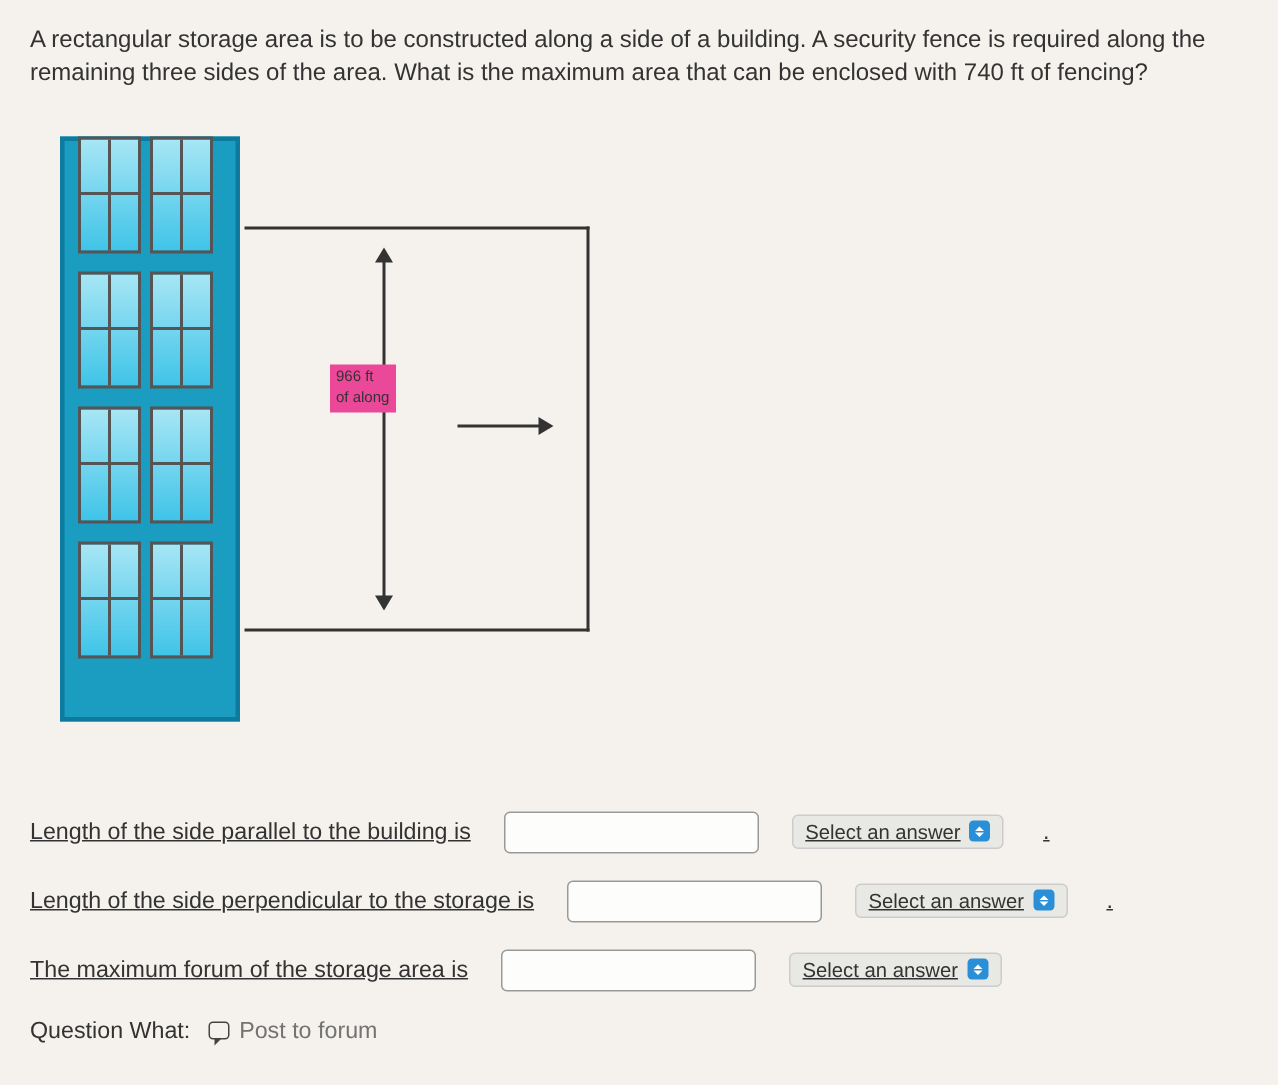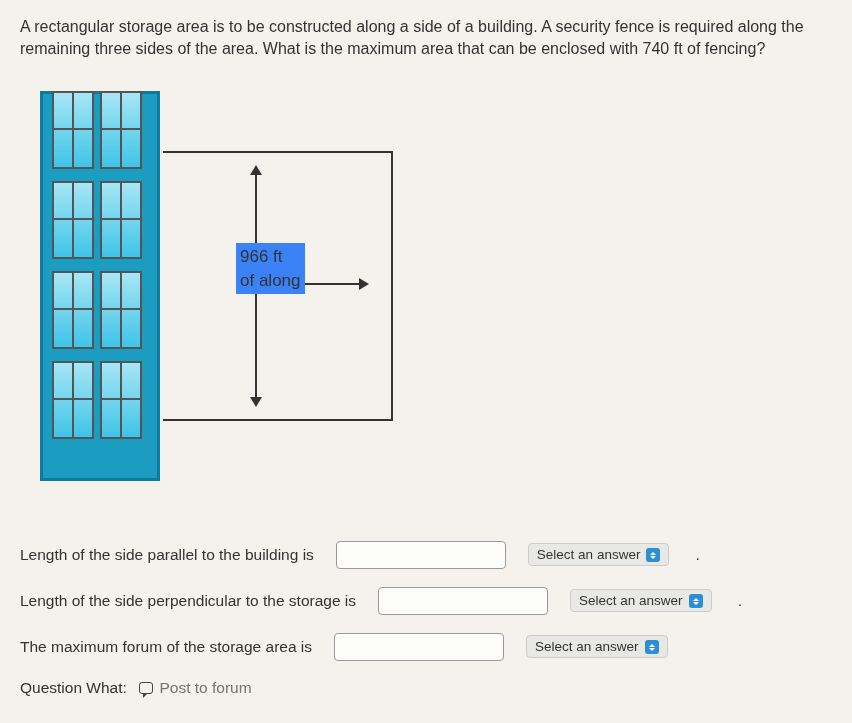--- a/index.html
+++ b/index.html
@@ -104,46 +104,47 @@
     .arrow-h::after {
       content:'';
       position:absolute;
       right:-2px; top:-5px;
       border-top:6px solid transparent;
       border-bottom:6px solid transparent;
       border-left:10px solid #333;
     }
     .fence-label {
       position: absolute;
-      left: 196px;
+      left: 180px;
       top: 152px;
-      font-size: 17px;
-      background: #3b82f6;
+      font-size: 10px;
+      background: #ec4899;
       padding: 2px 4px;
       line-height: 1.4;
     }
     .answer-row {
       display: flex;
       align-items: center;
       gap: 22px;
       margin-bottom: 18px;
       font-size: 15.5px;
+      text-decoration: underline;
     }
     .text-input {
       width: 170px;
       height: 28px;
       border: 1px solid #999;
       border-radius: 4px;
       padding: 2px 6px;
       background: #fdfdfb;
       font-size: 14px;
     }
     .select-answer {
       display: inline-flex;
-      align-items: flex-end;
+      align-items: flex-start;
       gap: 6px;
       background: #e8e8e4;
       border: 1px solid #ccc;
       border-radius: 4px;
       padding: 3px 8px;
       font-size: 13.5px;
       color: #333;
       cursor: pointer;
     }
     .stepper {

